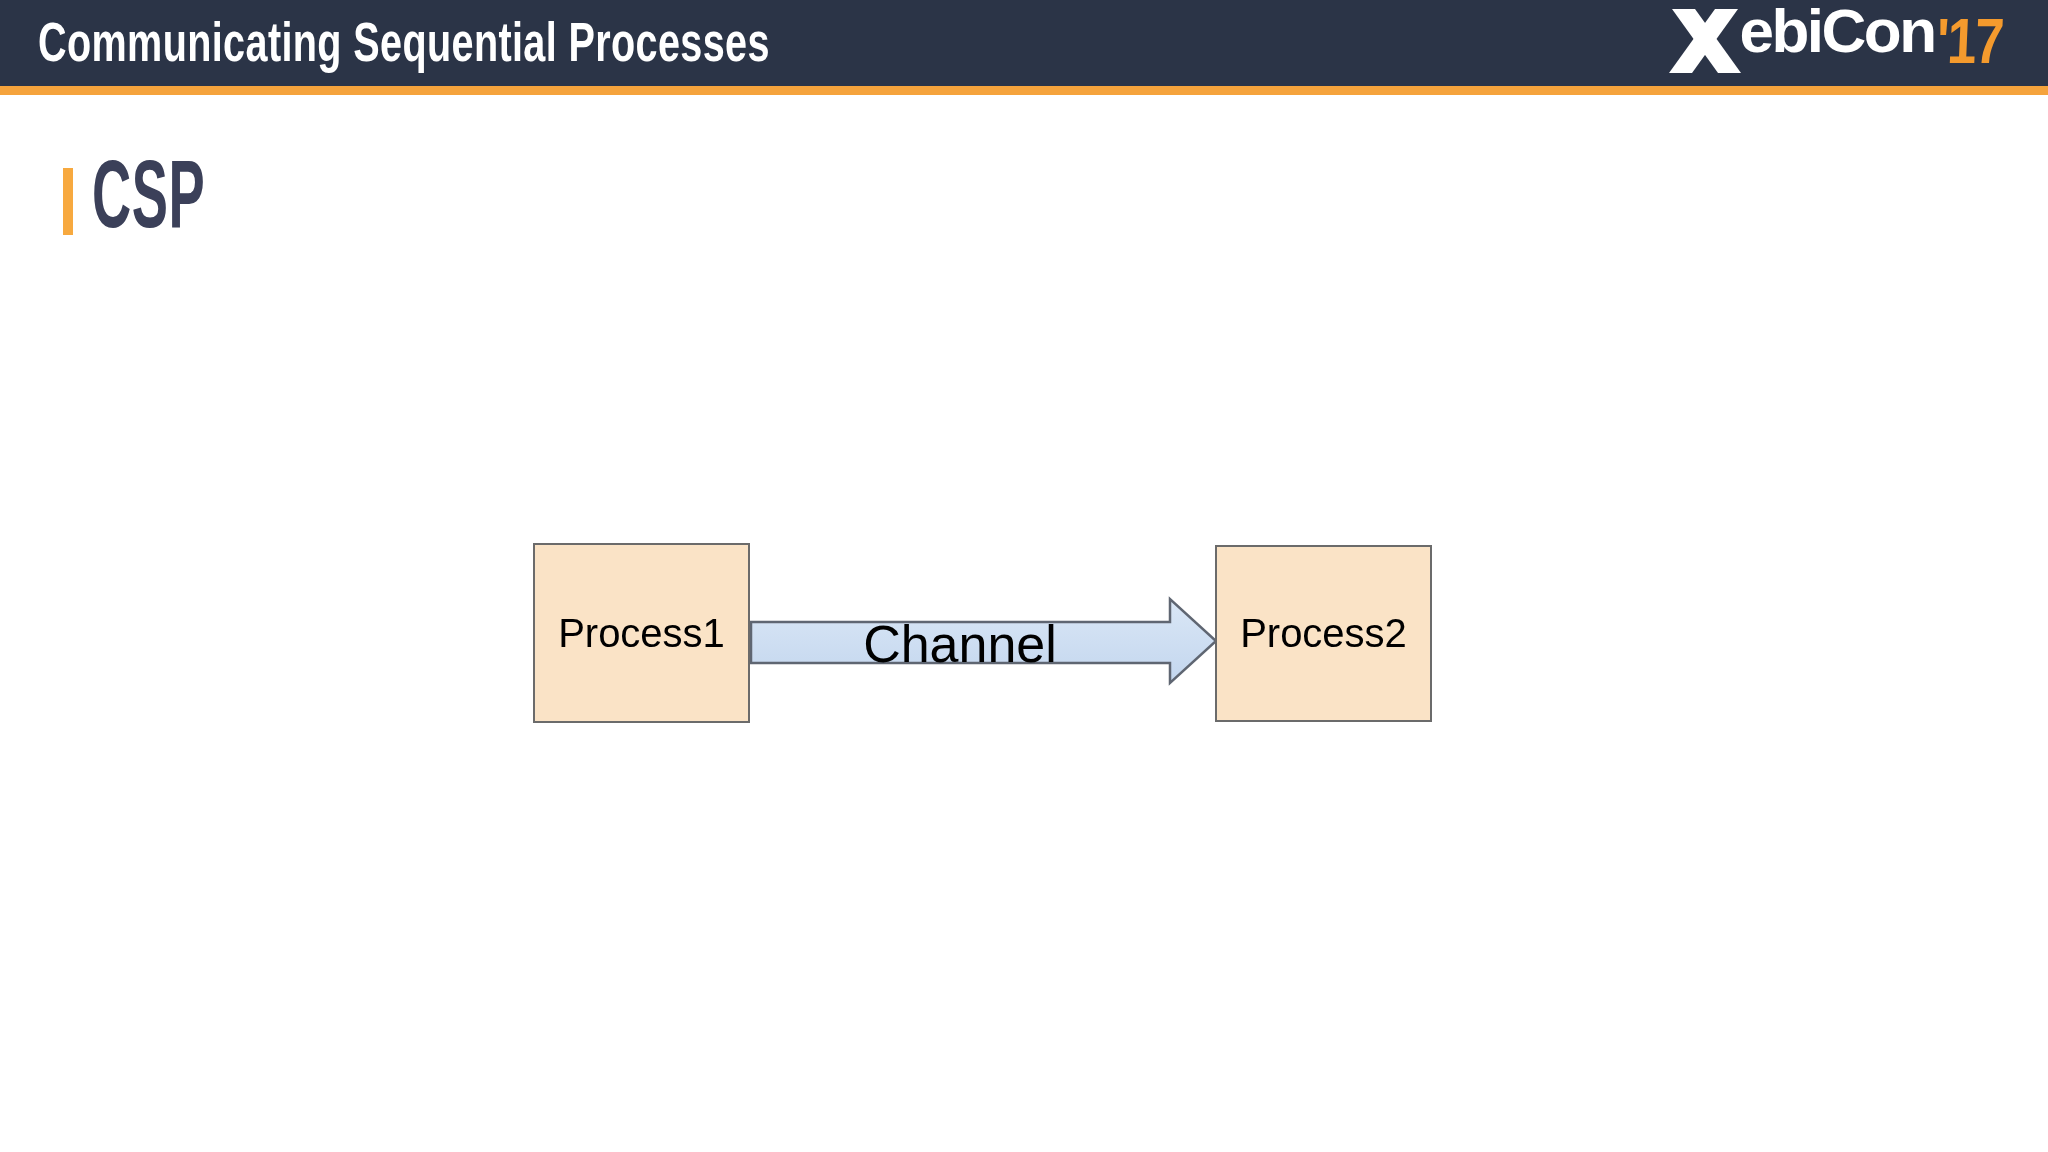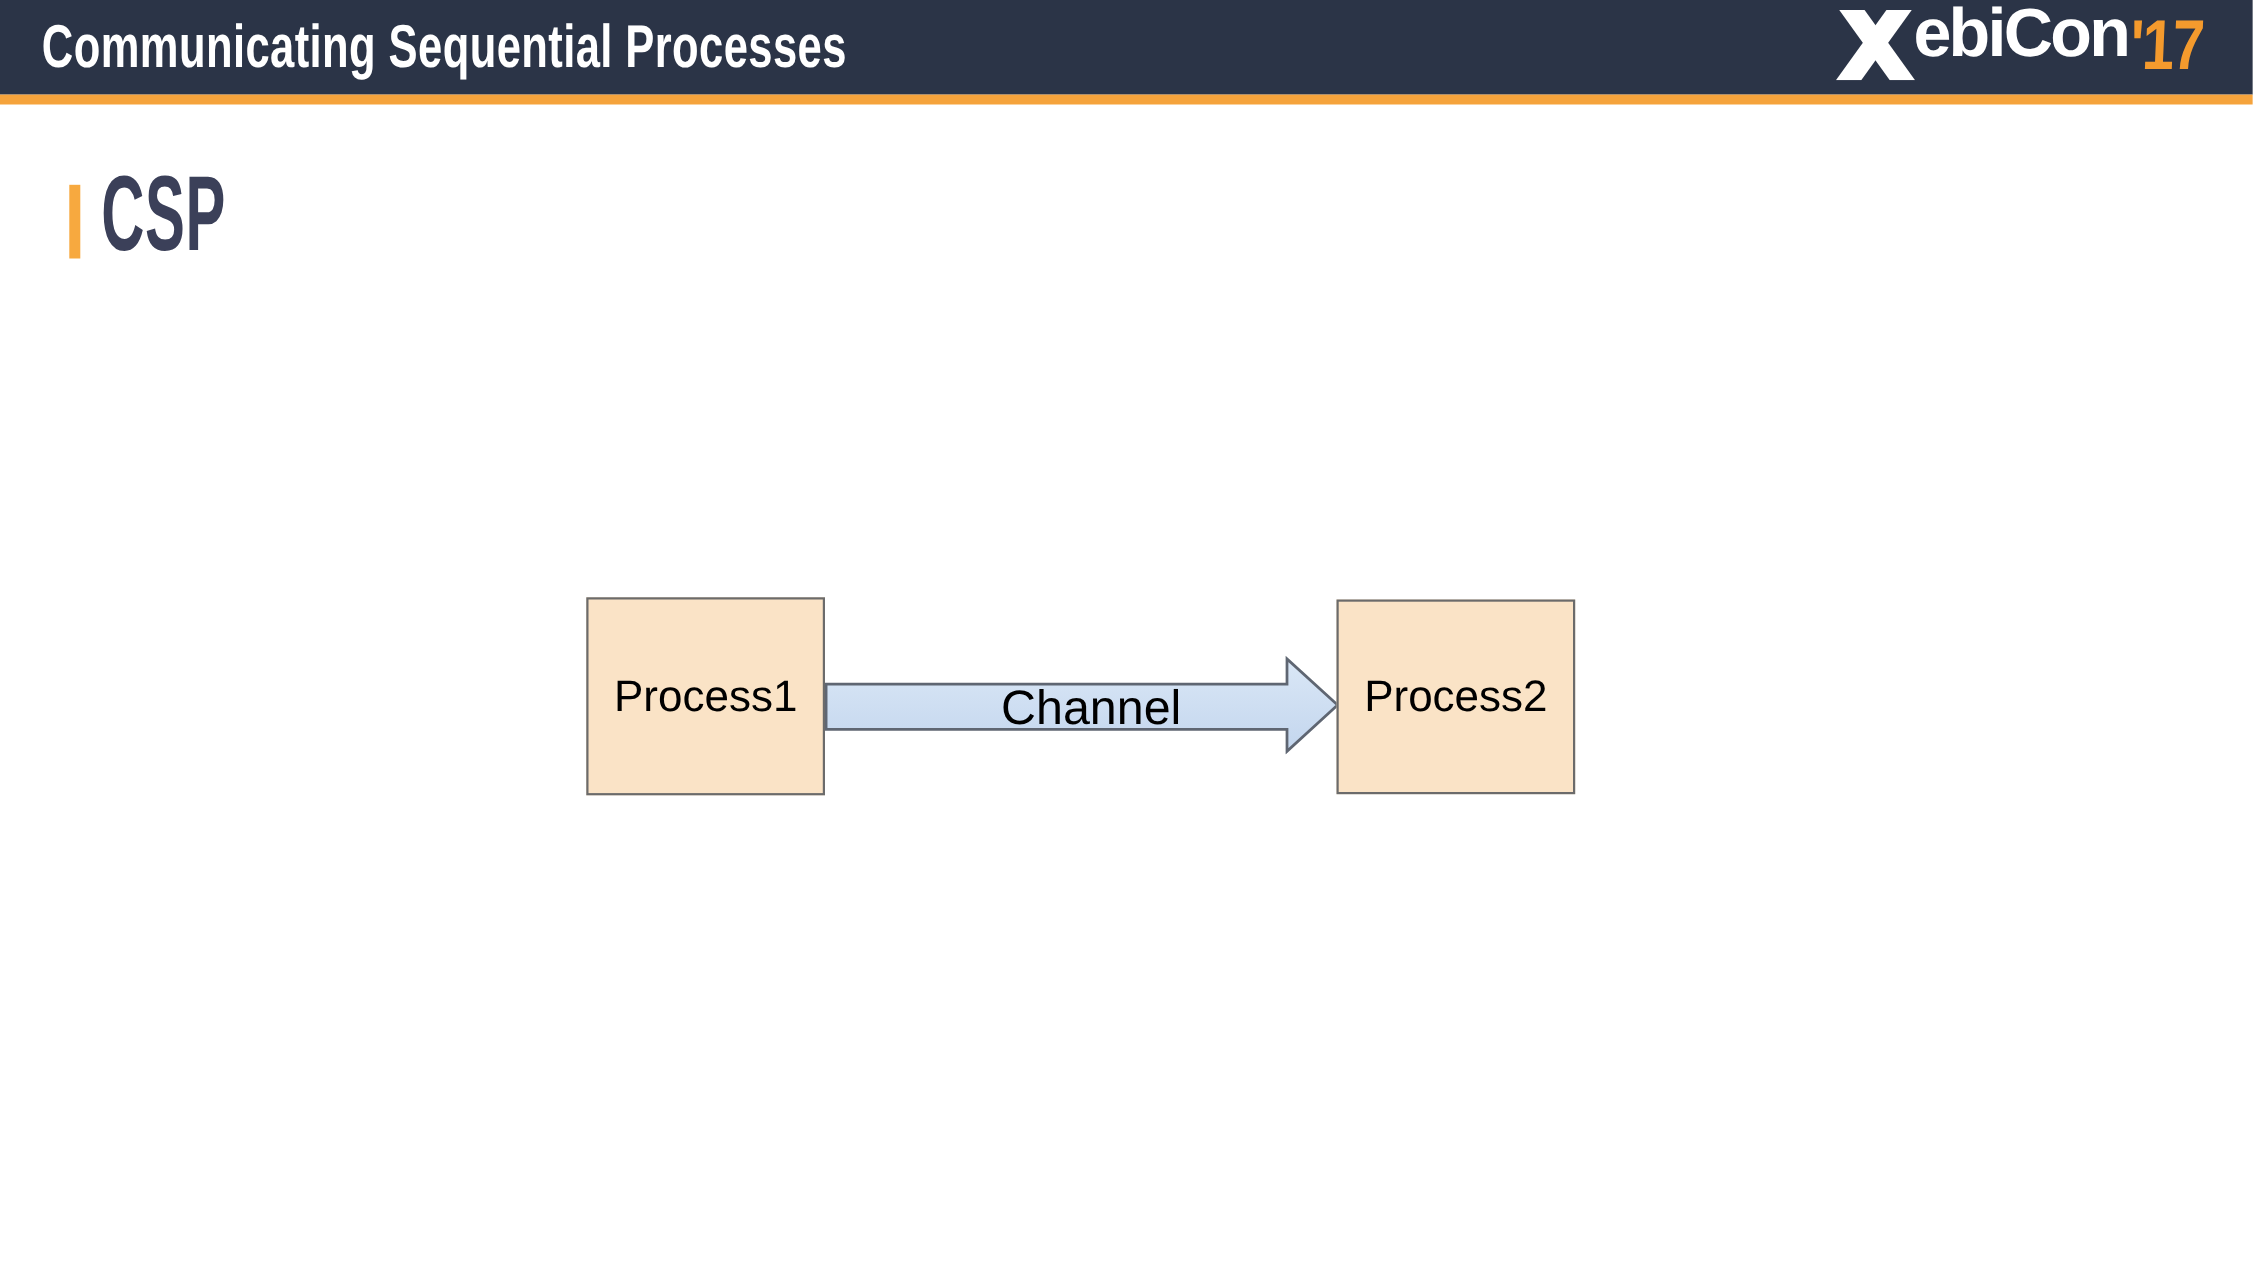--- a/index.html
+++ b/index.html
@@ -124,26 +124,26 @@
   }
   .arrow-grad-top    { stop-color: var(--arrow-fill-top, #dae7f6); }
   .arrow-grad-bottom { stop-color: var(--arrow-fill-bottom, #c3d6ee); }
   .arrow-body {
     stroke: var(--arrow-border, #5f6672);
     stroke-width: 2.5;
     stroke-linejoin: miter;
   }
   .edge-label {
     position: absolute;
-    left: 782px; top: 622px;
+    left: 750px; top: 622px;
     width: 420px; height: 43px;
     display: flex;
     align-items: center;
     justify-content: center;
-    font-size: 44px;
+    font-size: 52px;
     color: #000000;
     pointer-events: none;
   }
 </style>
 </head>
 <body>
 
 <div class="stage">
 
   <div class="header-bar"></div>

